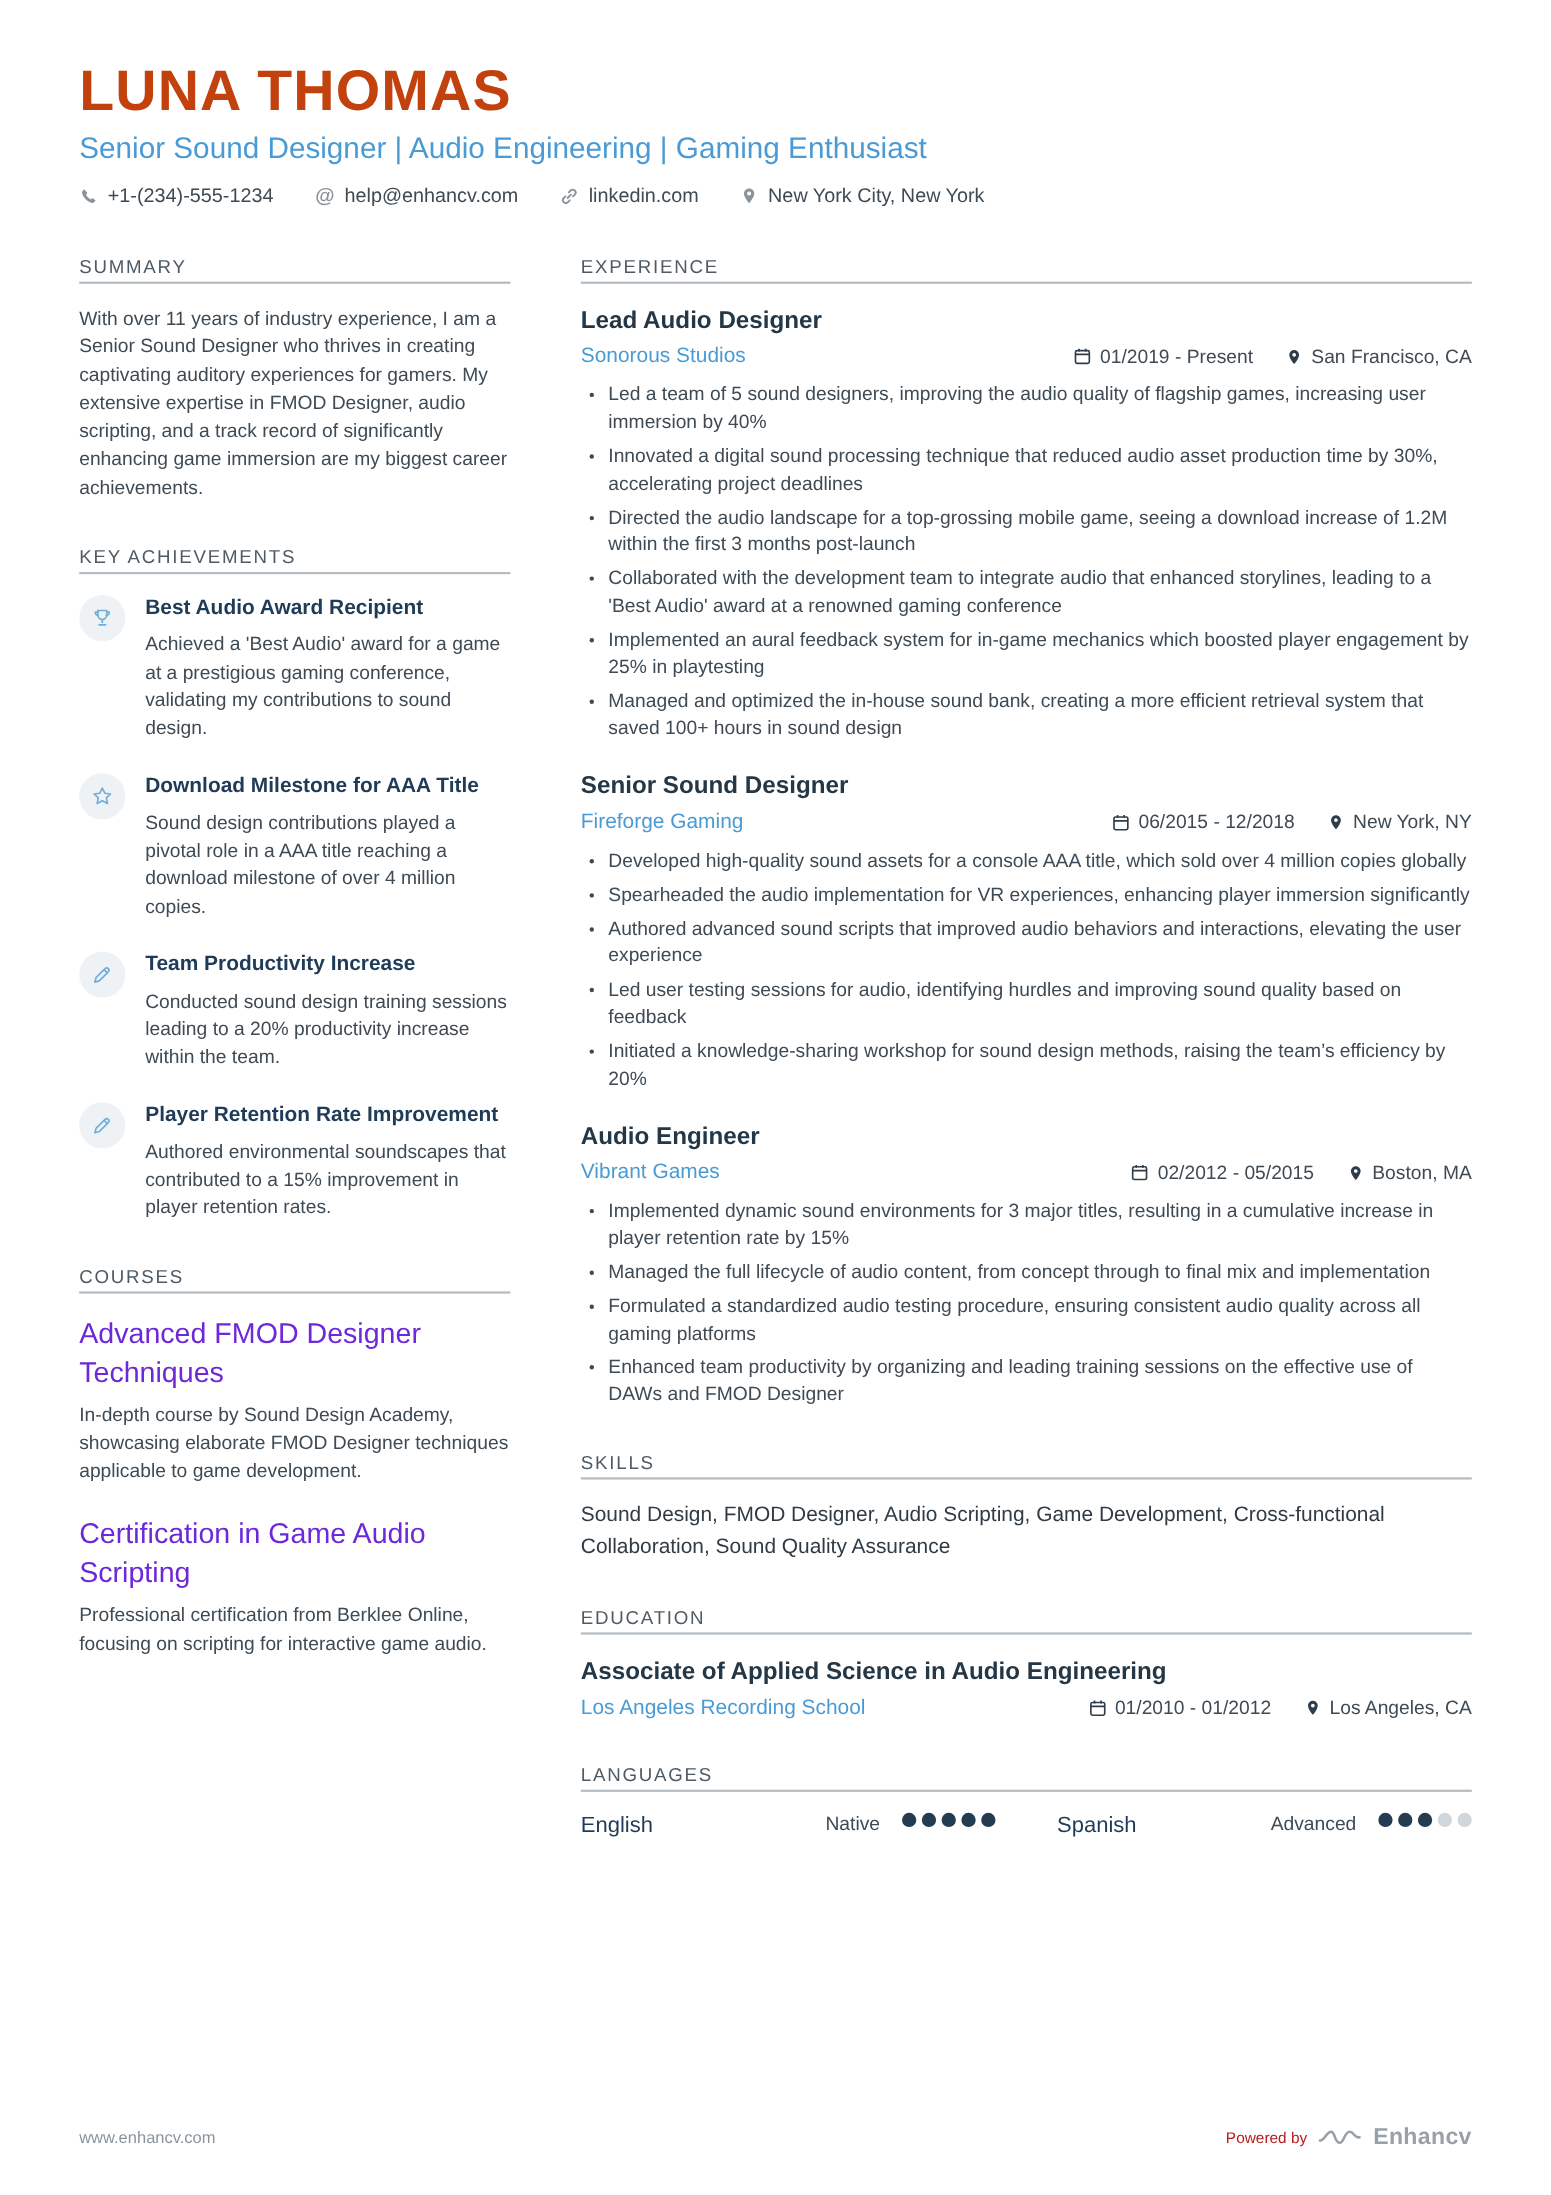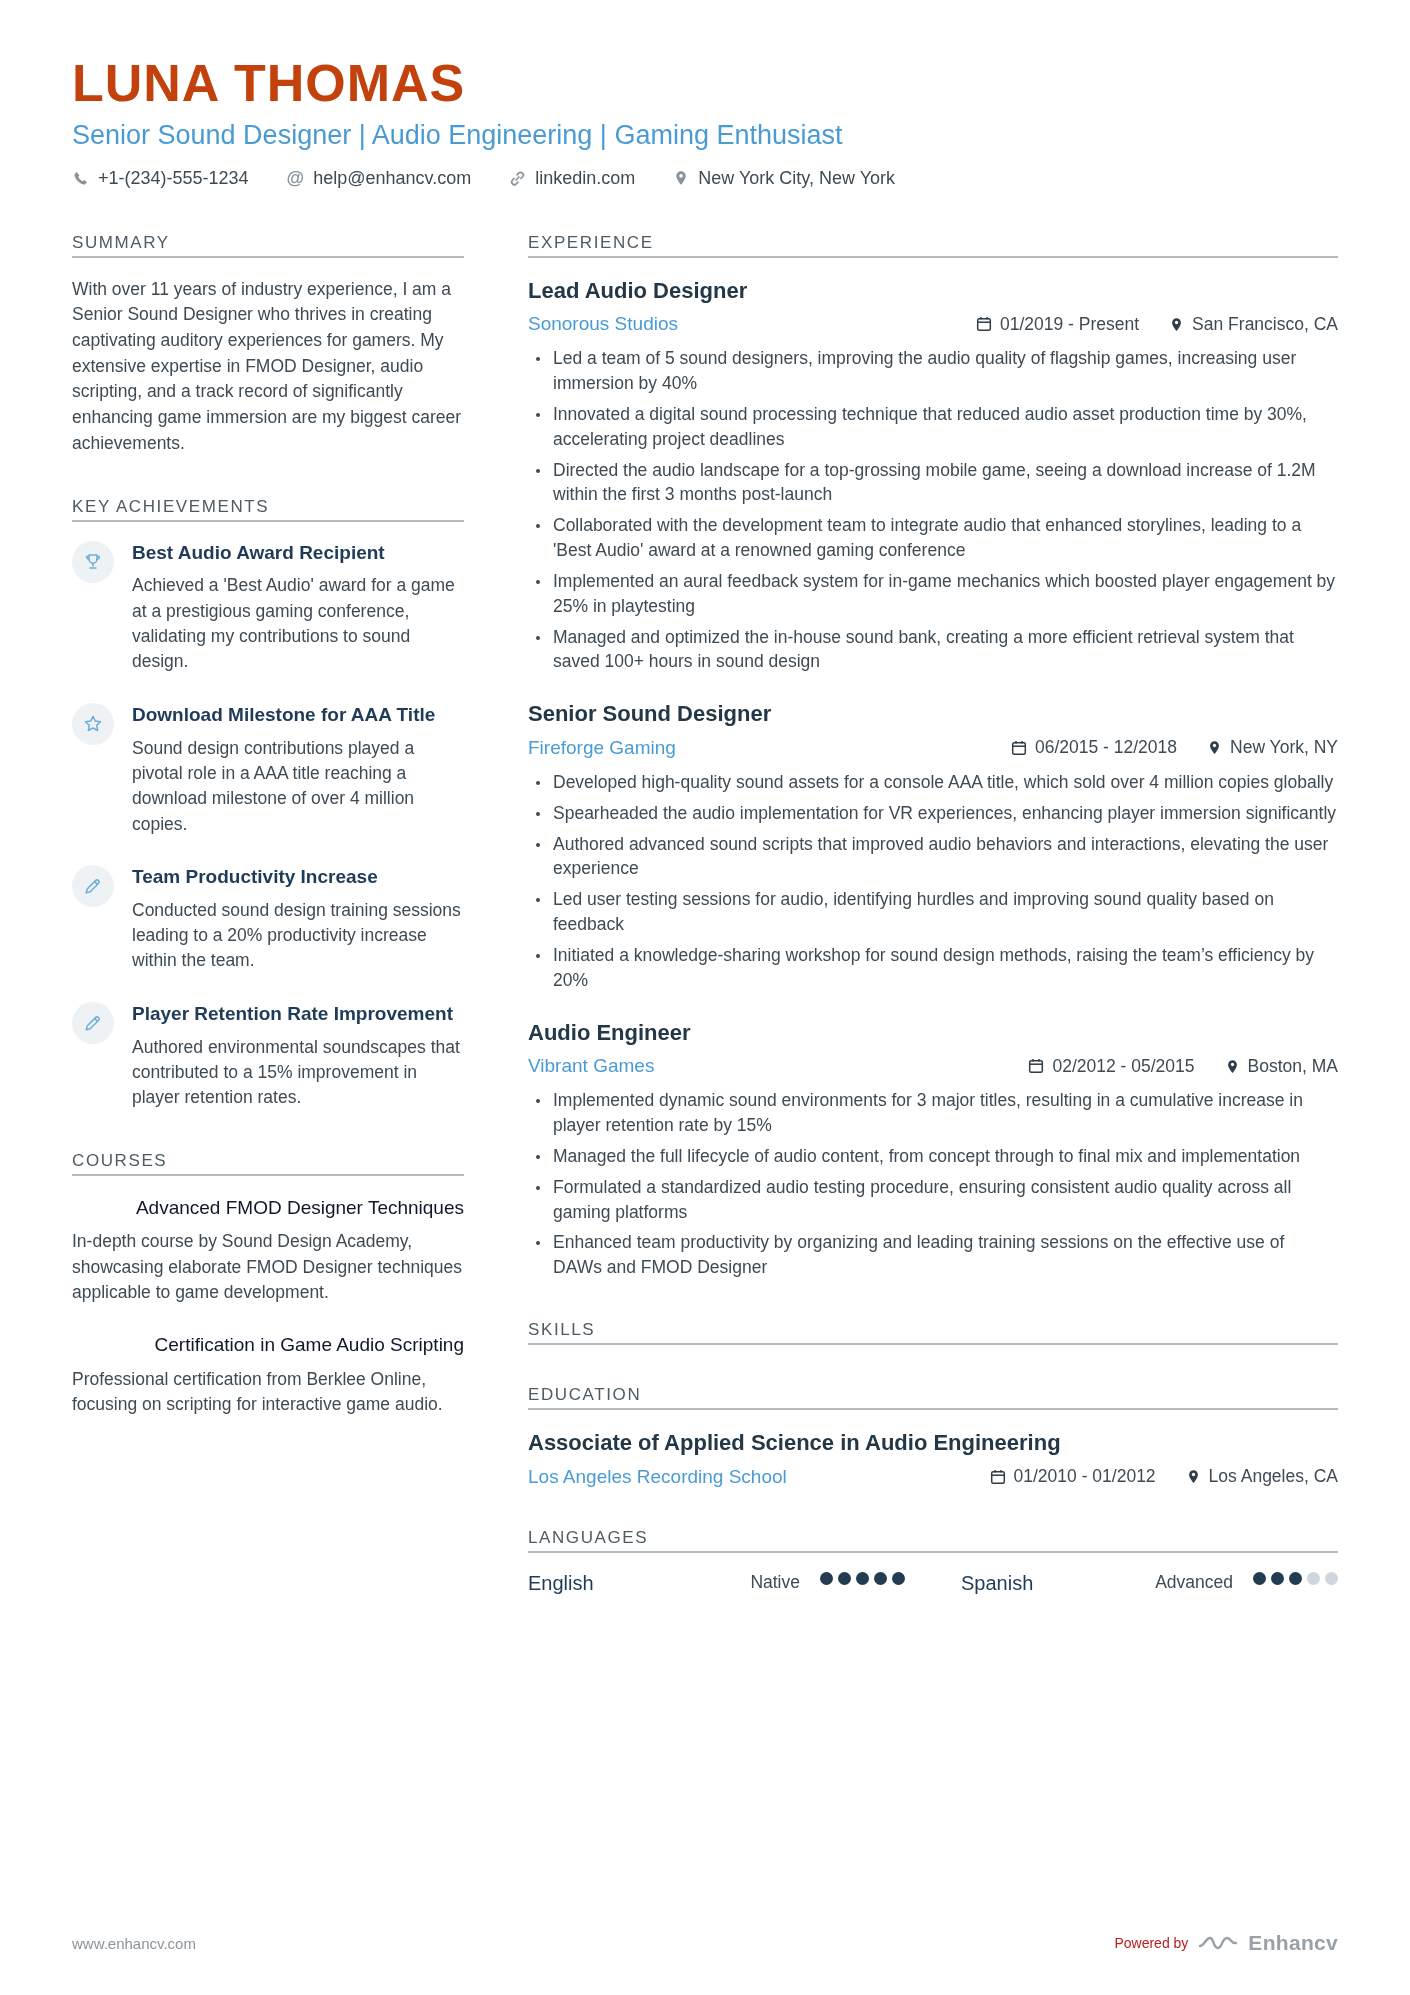--- a/index.html
+++ b/index.html
@@ -35,21 +35,21 @@
   .ach { display: flex; gap: 18px; margin-bottom: 28px; }
   .ach-icon {
     flex: 0 0 42px; width: 42px; height: 42px; border-radius: 50%;
     background: #eef2f5; color: #6faed8; display: flex; align-items: center; justify-content: center;
   }
   .ach-title { font-size: 19px; font-weight: 600; color: #1f3b57; line-height: 1.3; }
   .ach-text { font-size: 17.5px; line-height: 1.45; margin-top: 8px; }
 
   
   .course { margin-bottom: 27px; }
-  .course-title { font-size: 19px; color: #0f172a; line-height: 1.35; margin-bottom: 9px; text-align: right; }
+  .course-title { font-size: 26px; color: #6d28d9; line-height: 1.35; margin-bottom: 9px; }
   .course-text { font-size: 17.5px; line-height: 1.45; }
 
   
   .job { margin-bottom: 26px; }
   .job-title { font-size: 22px; font-weight: 700; color: #243746; line-height: 1.3; }
   .job-sub { display: flex; align-items: center; margin-top: 8px; margin-bottom: 11px; font-size: 17.5px; }
   .company { color: #4a9bd4; font-size: 19px; flex: 1; min-width: 0; }
   .meta { display: flex; align-items: center; gap: 8px; white-space: nowrap; color: #3e4a54; }
   .meta + .meta { margin-left: 30px; }
   .meta .icon { display: inline-flex; color: #2e3d49; }
@@ -308,20 +308,21 @@
             <li>Implemented dynamic sound environments for 3 major titles, resulting in a cumulative increase in player retention rate by 15%</li>
             <li>Managed the full lifecycle of audio content, from concept through to final mix and implementation</li>
             <li>Formulated a standardized audio testing procedure, ensuring consistent audio quality across all gaming platforms</li>
             <li>Enhanced team productivity by organizing and leading training sessions on the effective use of DAWs and FMOD Designer</li>
           </ul>
         </div>
       </section>
 
       <section class="sec">
         <div class="sec-h">SKILLS</div>
+        <p class="skills-text">Sound Design, FMOD Designer, Audio Scripting, Game Development, Cross-functional Collaboration, Sound Quality Assurance</p>
       </section>
 
       <section class="sec">
         <div class="sec-h">EDUCATION</div>
         <div class="job">
           <div class="job-title">Associate of Applied Science in Audio Engineering</div>
           <div class="job-sub">
             <span class="company">Los Angeles Recording School</span>
             <span class="meta">
               <span class="icon">

